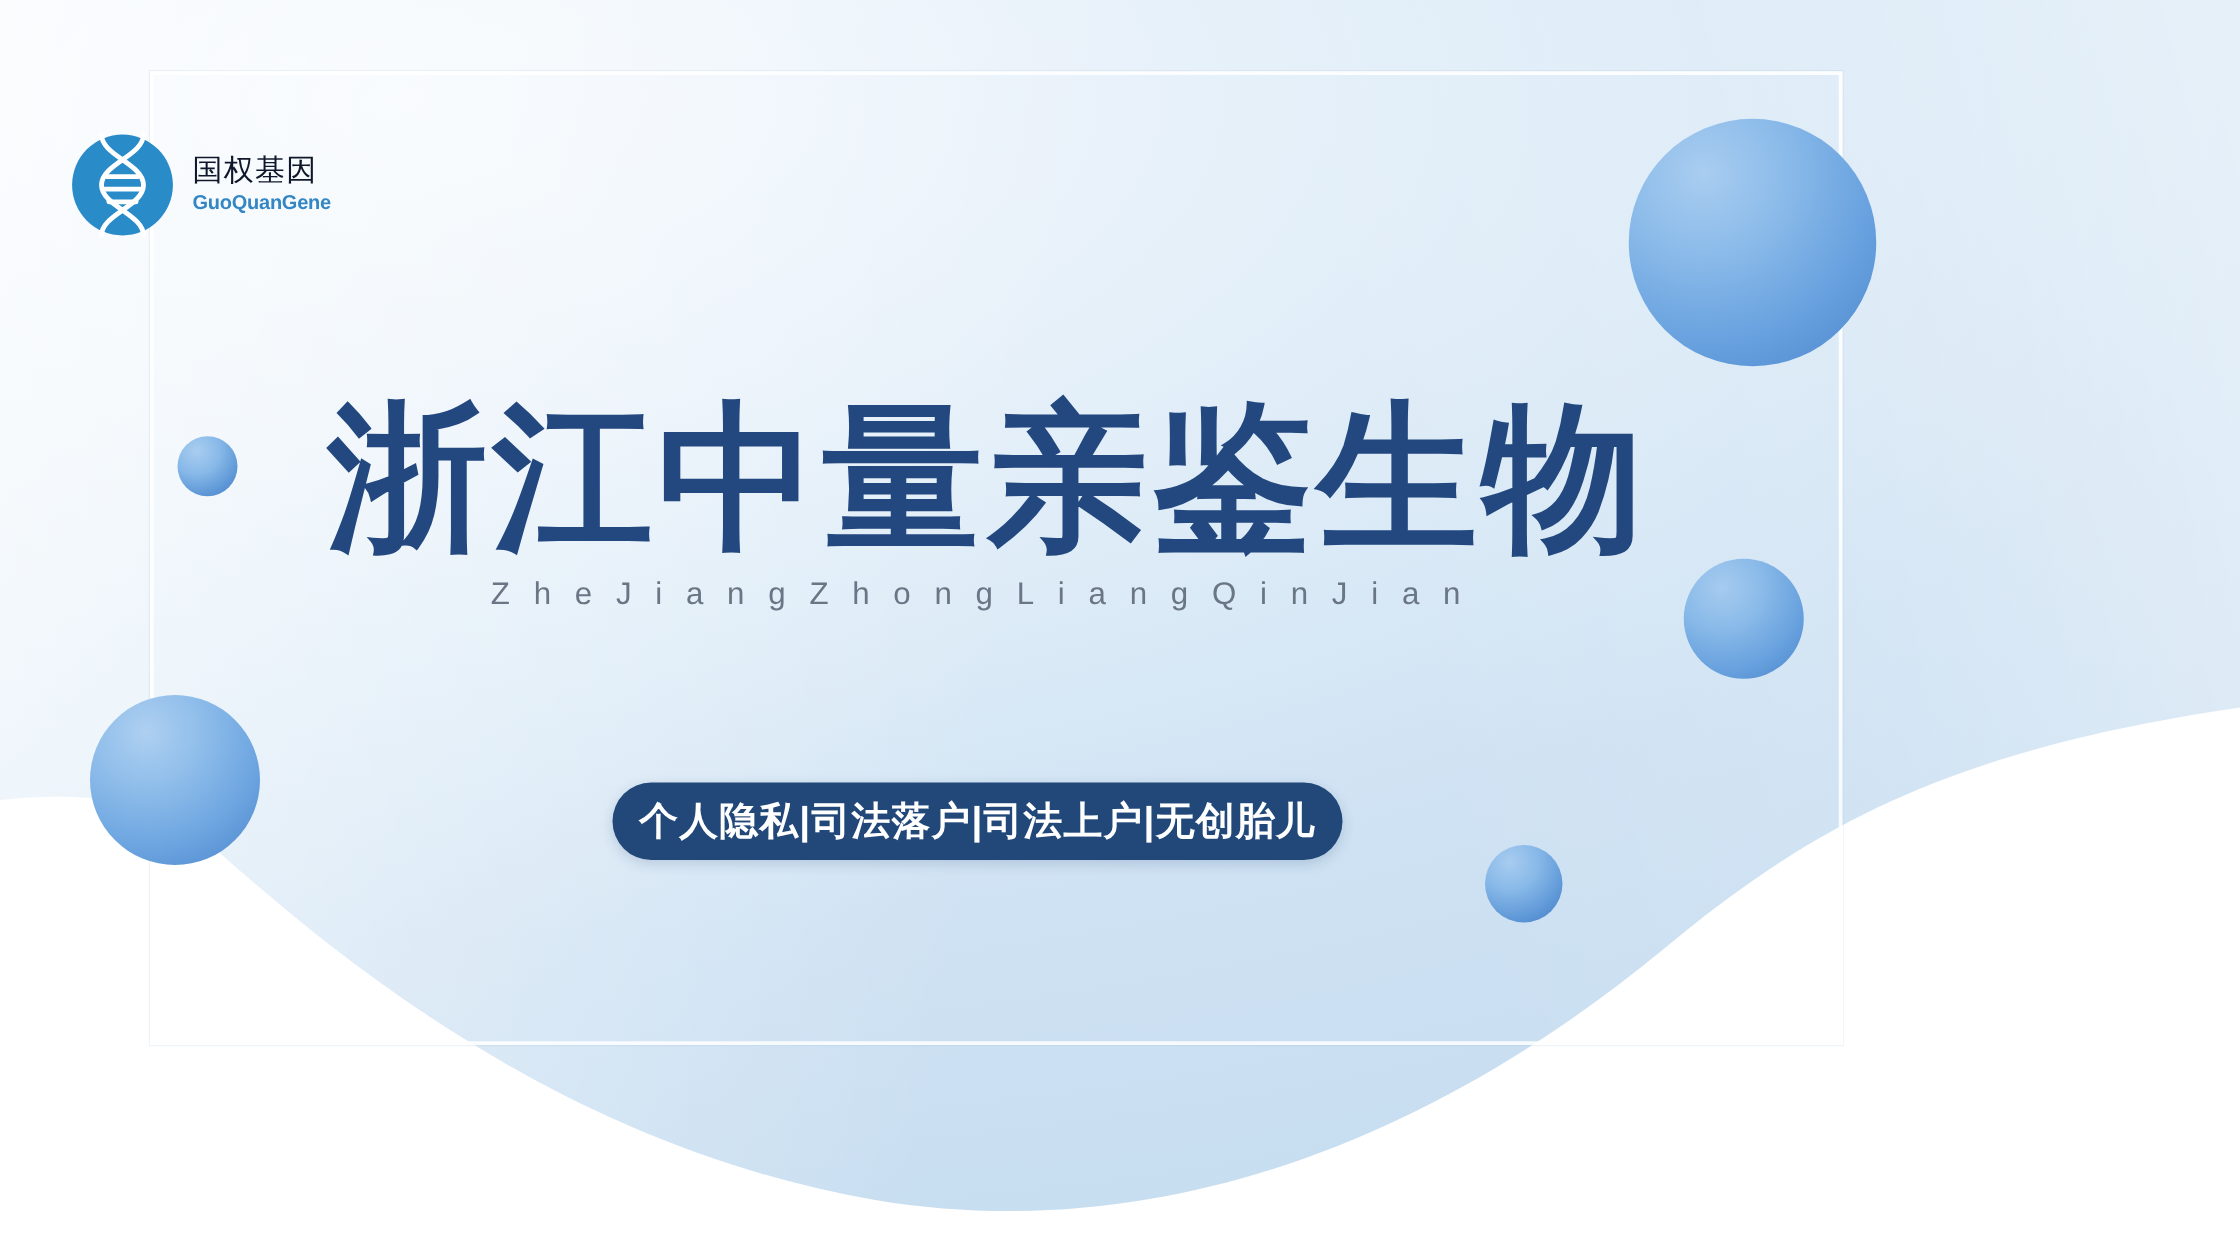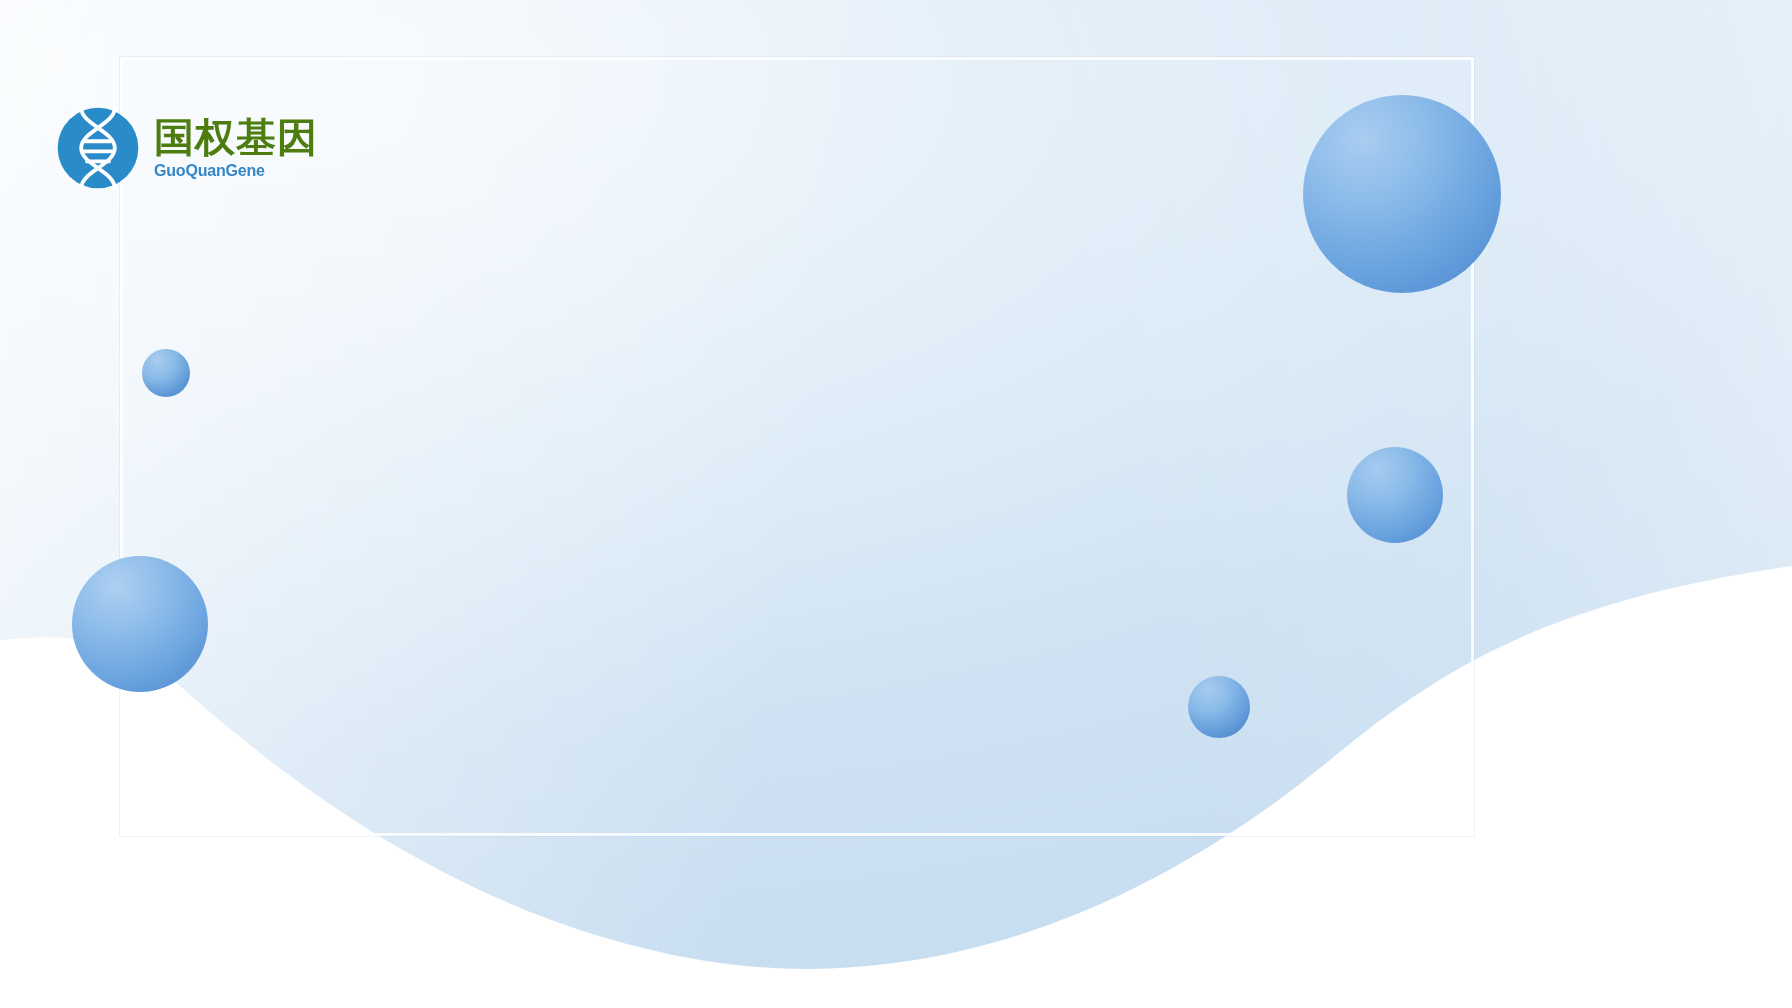--- a/index.html
+++ b/index.html
@@ -110,23 +110,23 @@
     width: 84px; height: 84px;
     flex: 0 0 84px;
   }
   .logo-text {
     display: flex;
     flex-direction: column;
     justify-content: center;
     line-height: 1;
   }
   .logo-cn {
-    font-size: 40px;
-    font-weight: bold;
-    color: #4d7c0f;
+    font-size: 24px;
+    font-weight: normal;
+    color: #0f172a;
     letter-spacing: 1px;
     white-space: nowrap;
   }
   .logo-en {
     margin-top: 6px;
     font-size: 16px;
     font-weight: bold;
     color: #3486c4;
     letter-spacing: -0.2px;
     white-space: nowrap;
@@ -219,16 +219,19 @@
         <line x1="37" y1="66" x2="63" y2="66"></line>
       </g>
     </svg>
     <div class="logo-text">
       <div class="logo-cn">国权基因</div>
       <div class="logo-en">GuoQuanGene</div>
     </div>
   </div>
 
   <div class="headline-block">
+    <h1 class="headline">浙江中量亲鉴生物</h1>
+    <div class="pinyin">ZheJiangZhongLiangQinJian</div>
   </div>
 
+  <div class="keyword-pill">个人隐私|司法落户|司法上户|无创胎儿</div>
 
 </div>
 
 </body></html>

